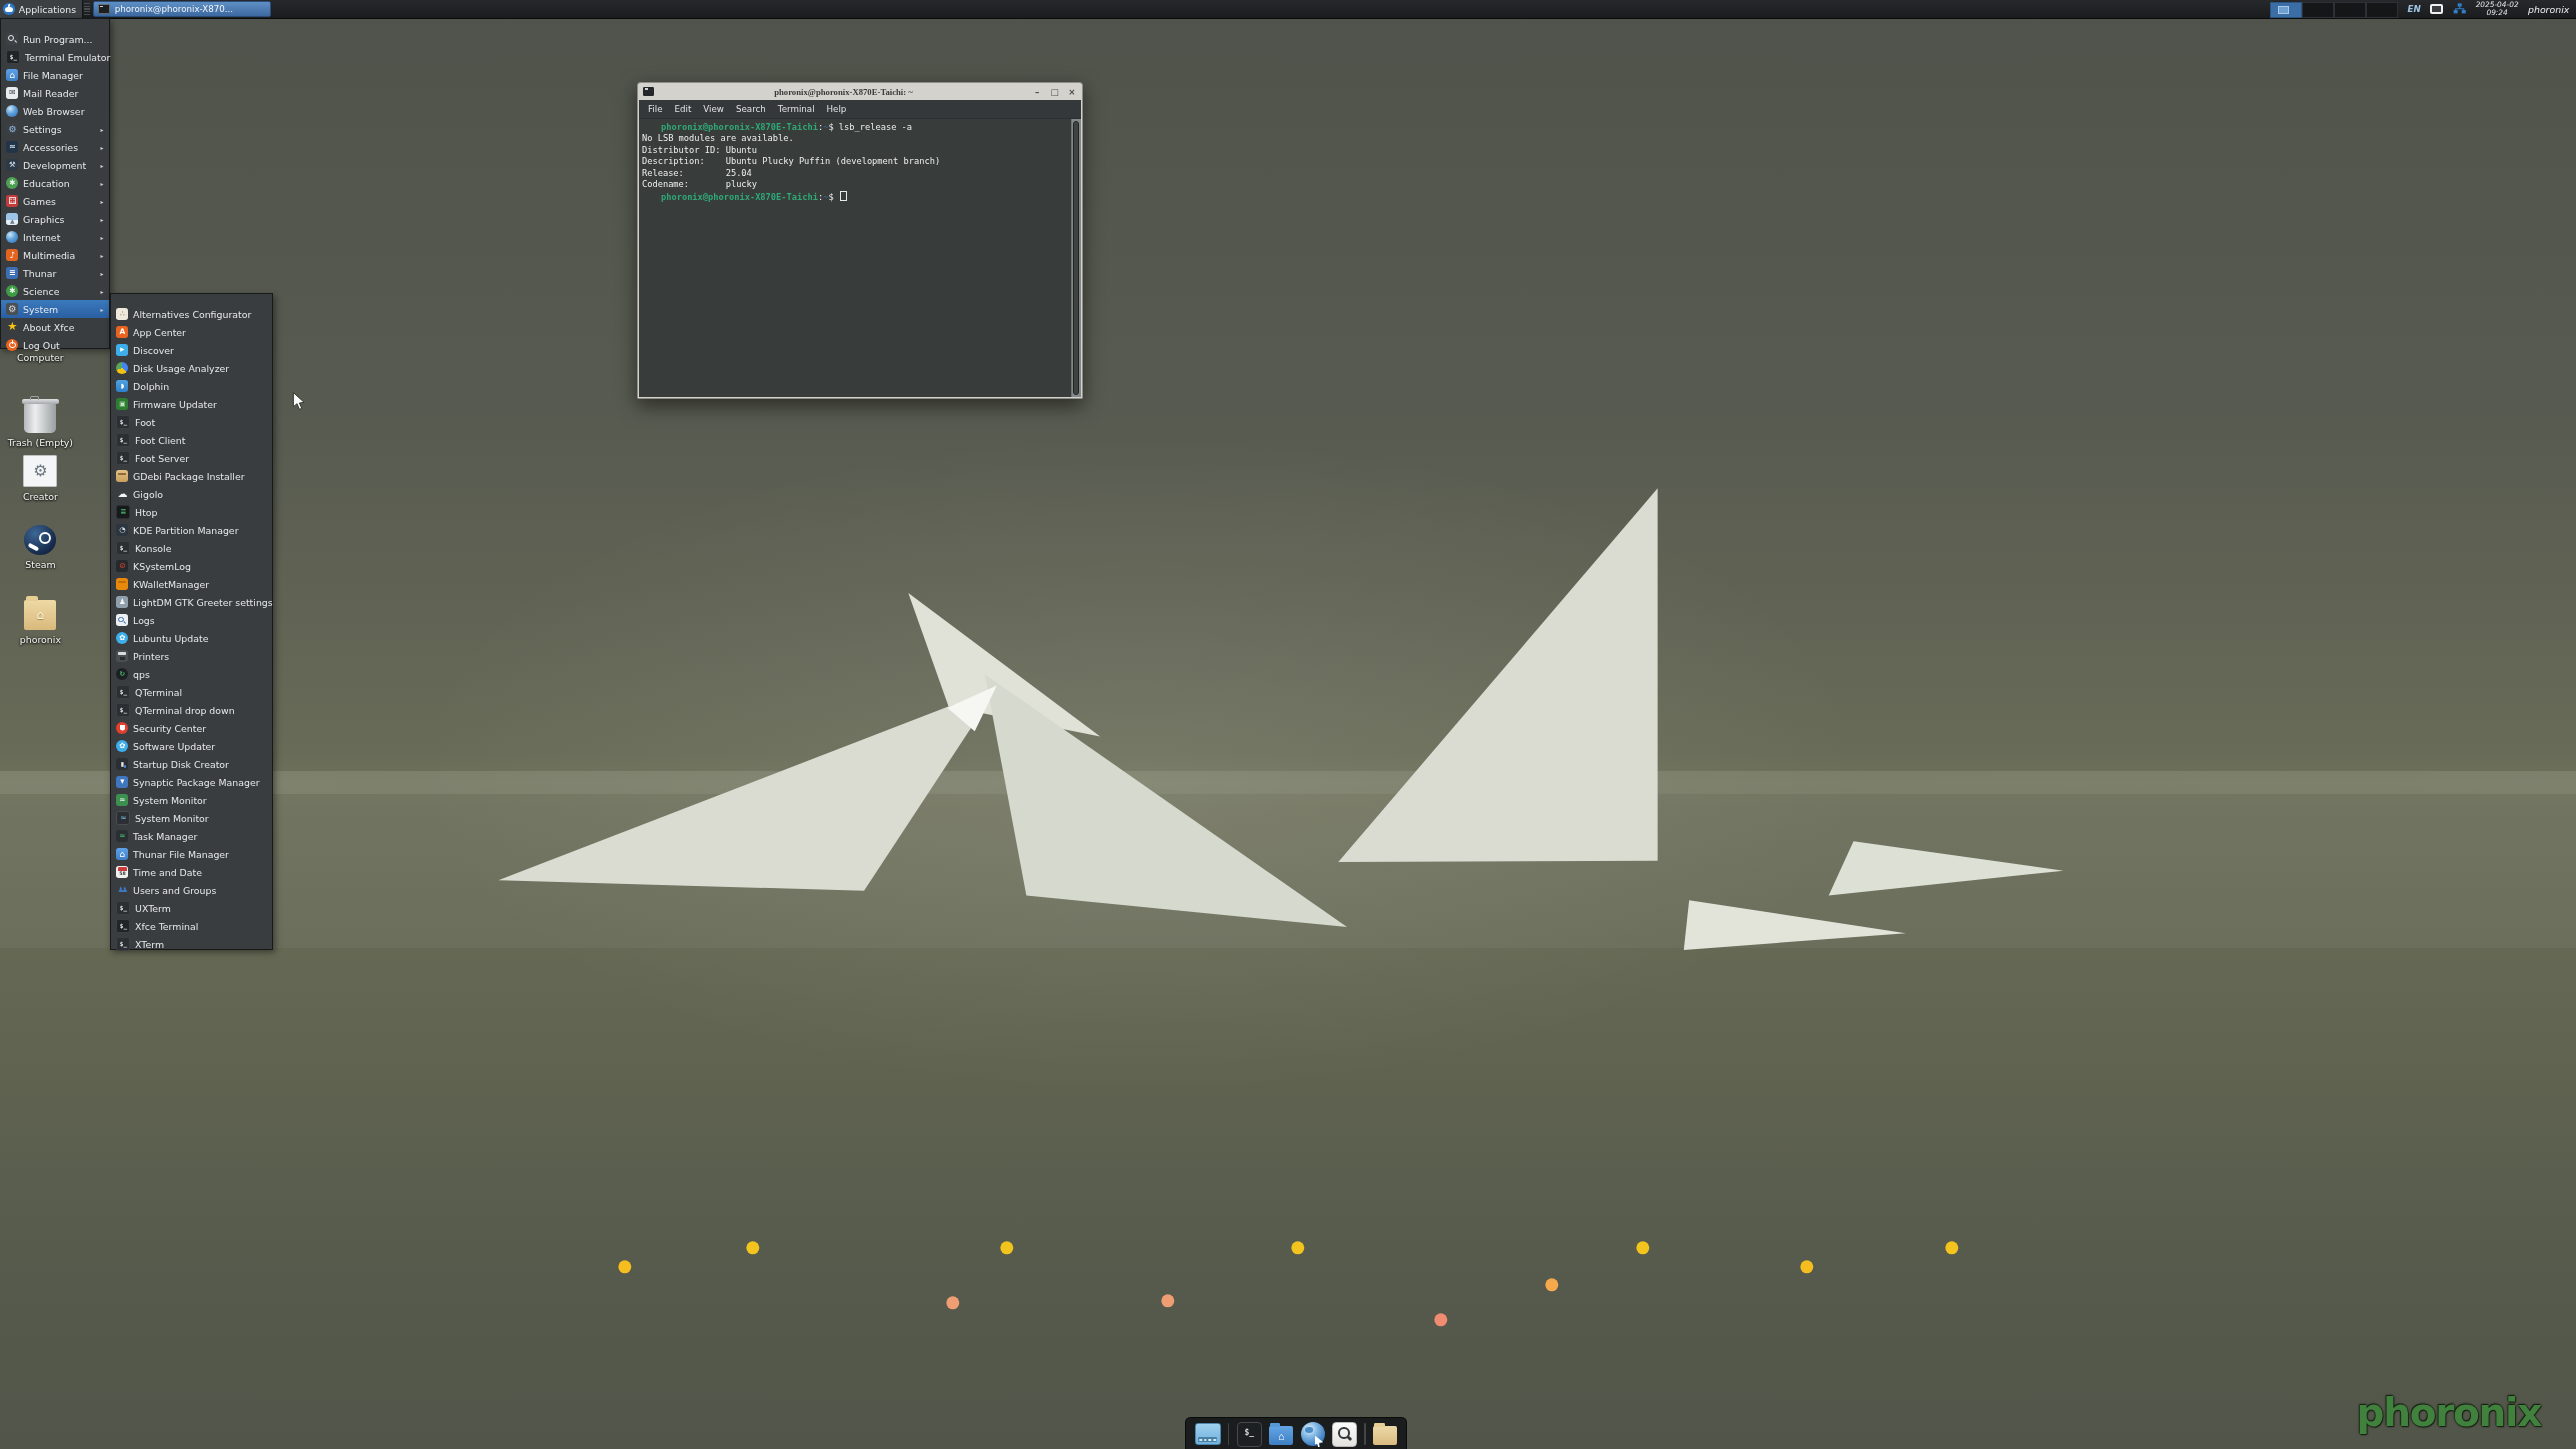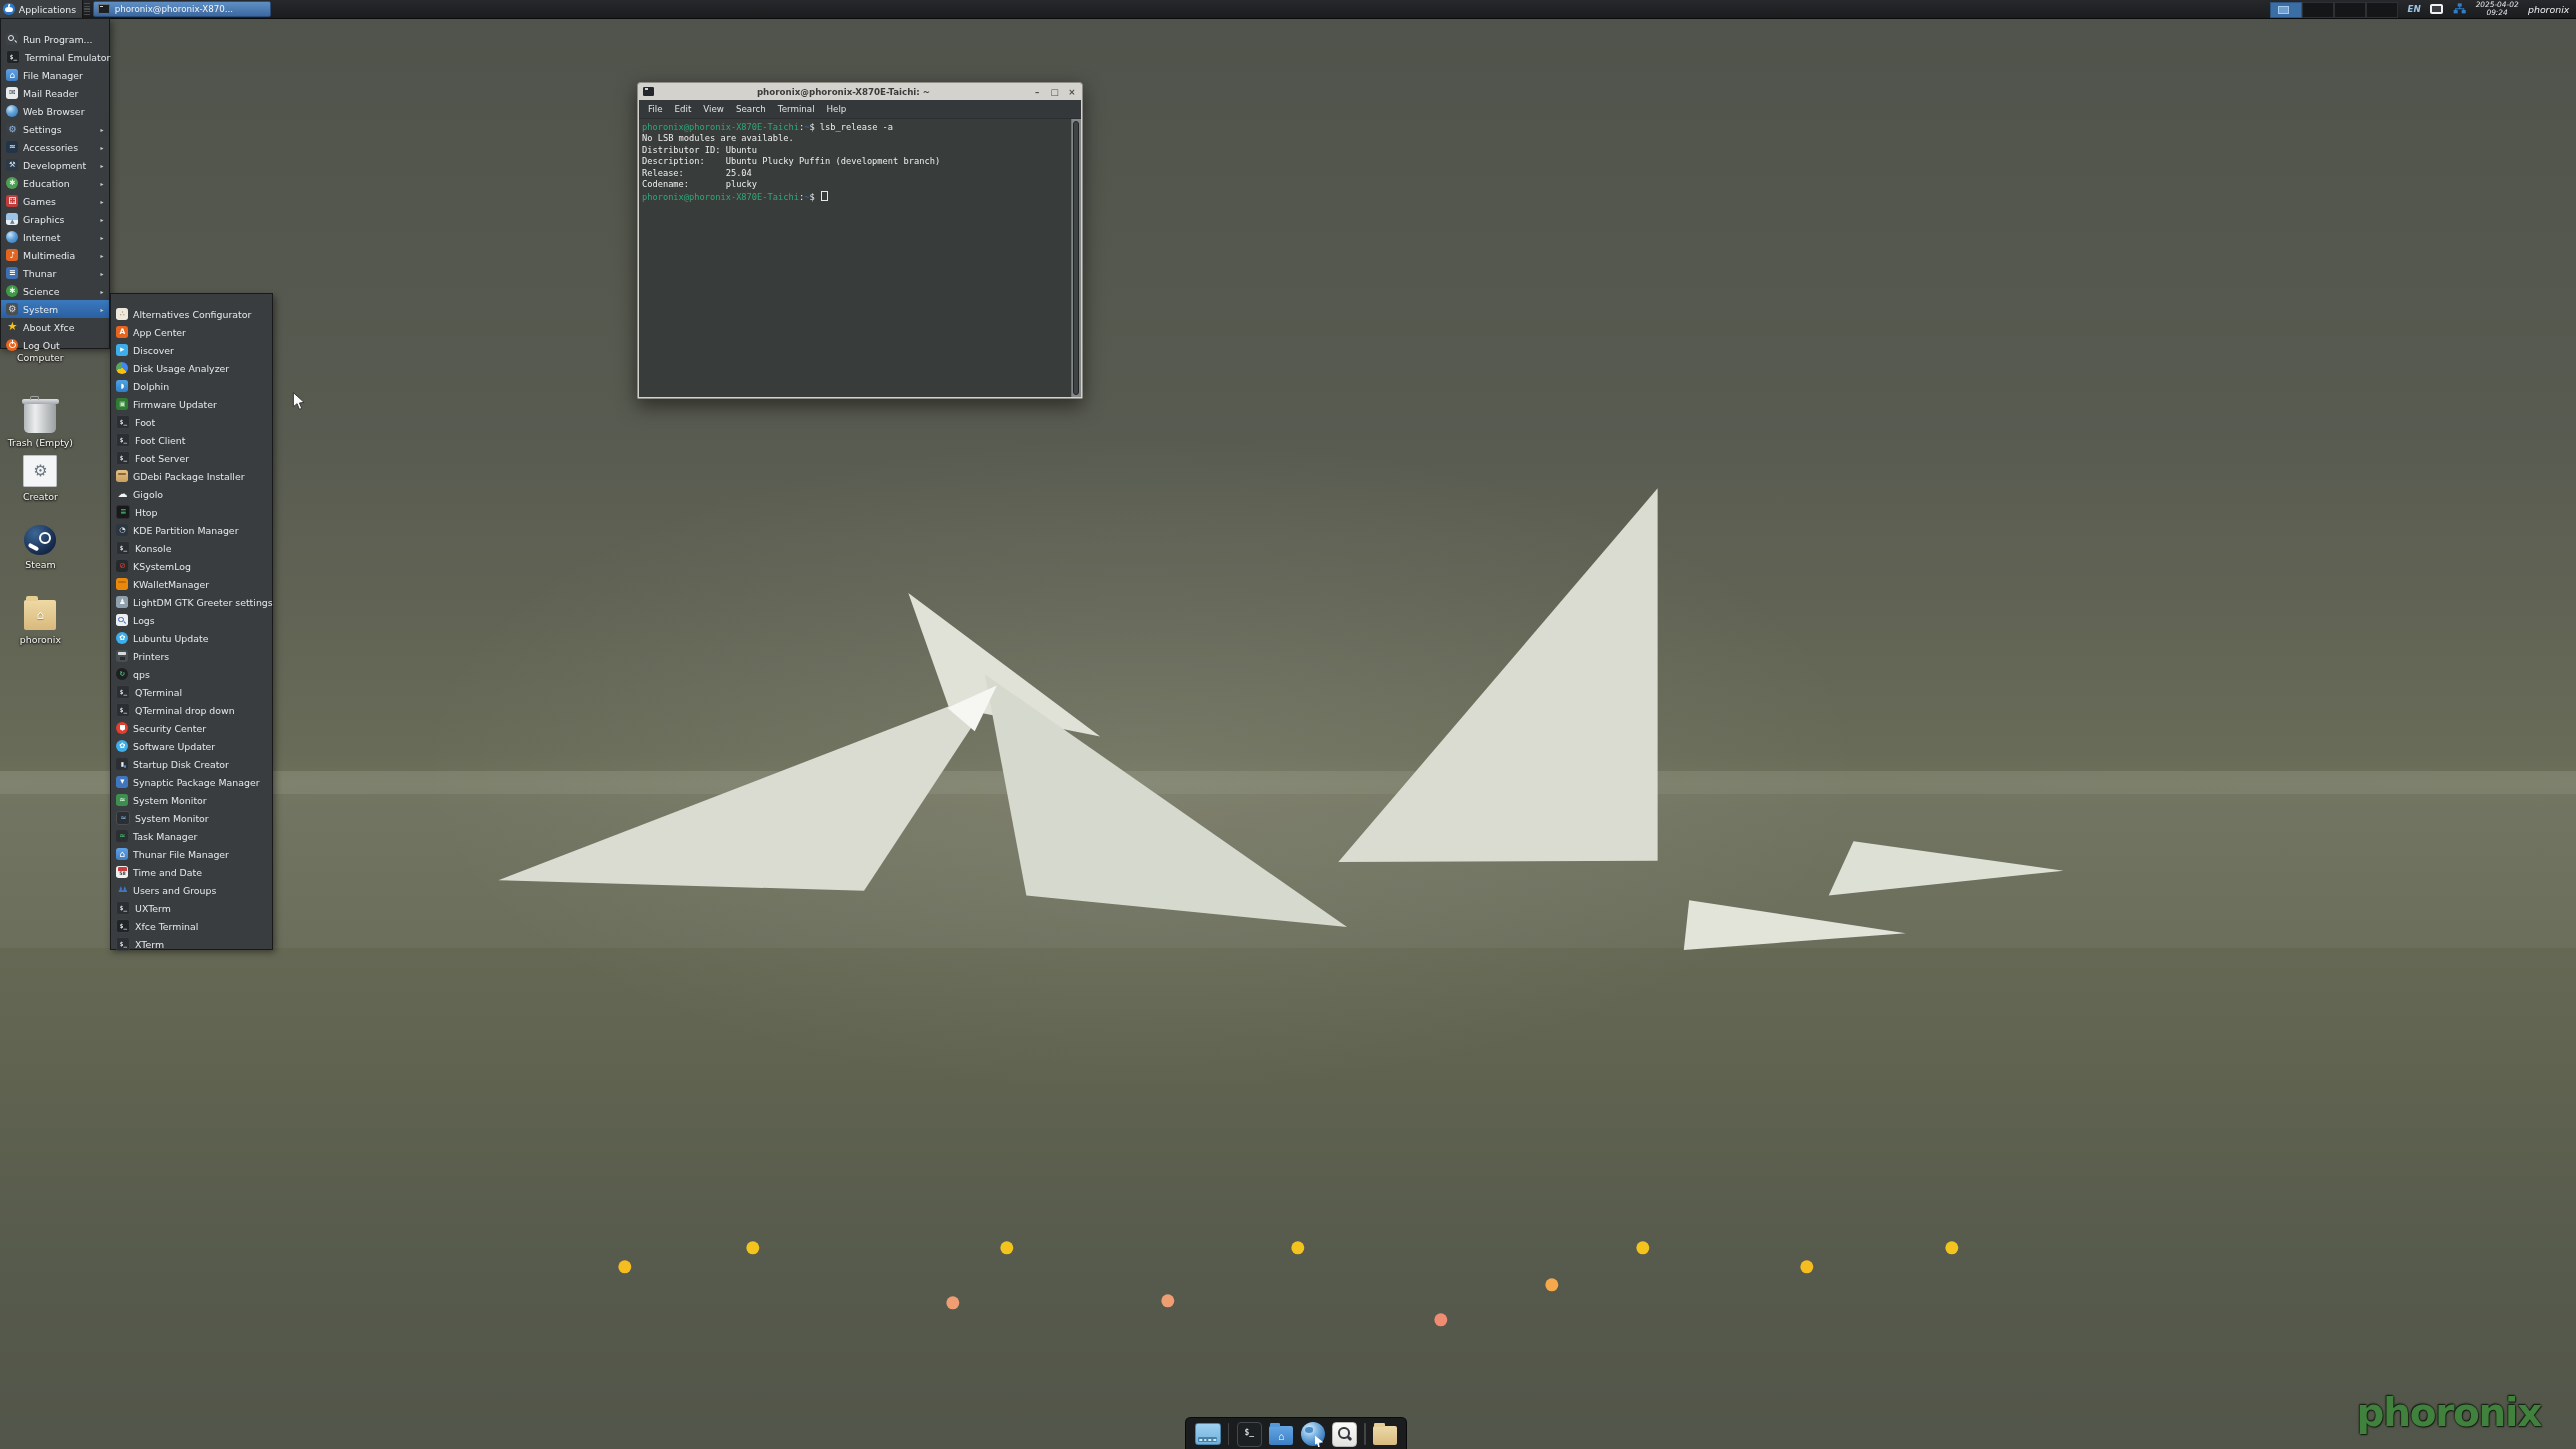--- a/index.html
+++ b/index.html
@@ -166,29 +166,29 @@
   .i-users{background:transparent;}
   .i-users::before{content:"\265F\265F";color:#3f76bf;font-size:7.4px;letter-spacing:-2.7px;margin-left:-2px;}
 
   
   #term{position:absolute;left:637px;top:82px;width:446px;height:317px;z-index:4;
     background:#d4d2cd;border:0.7px solid #8f8d88;border-radius:3.4px 3.4px 1.3px 1.3px;
     box-shadow:0 6.7px 19px rgba(0,0,0,.5);display:flex;flex-direction:column;box-sizing:border-box;}
   #titlebar{height:17.4px;position:relative;display:flex;align-items:center;padding:0 5.4px;}
   #title-icon{width:10.7px;height:9.4px;background:#23262a;border-radius:1.3px;position:relative;}
   #title-icon::before{content:"";position:absolute;left:1.3px;top:1.3px;width:3.4px;height:1.3px;background:#cfd2d4;}
-  #title-text{position:absolute;left:27px;right:60px;text-align:center;font-size:8.7px;font-weight:bold;color:#3b3b3b;white-space:nowrap;}
+  #title-text{position:absolute;left:27px;right:60px;text-align:center;font-size:8.7px;font-weight:bold;color:#3b3b3b;white-space:nowrap;font-family:Liberation Serif, serif;}
   #controls{margin-left:auto;display:flex;gap:8px;}
   #controls span{font-size:8.7px;font-weight:bold;color:#4a4c4e;width:9.4px;text-align:center;}
   #term-body{flex:1;margin:0 1.3px 1.3px;background:#383c3a;display:flex;flex-direction:column;min-height:0;}
   #menubar{height:18px;background:#35383a;border-bottom:0.7px solid #2c2f31;display:flex;align-items:center;padding:0 2.7px;}
   .tm{padding:0 6px;font-size:8.7px;color:#e0e3e5;}
   #term-content{flex:1;display:flex;min-height:0;}
   #term-pre{flex:1;margin:0;padding:2.7px 1.3px 0 2.7px;font:8.7px/11.4px "DejaVu Sans Mono","Liberation Mono",monospace;color:#edefed;white-space:pre;overflow:hidden;}
-  .pu{color:#2fa878;font-weight:normal;}
+  .pu{color:#2fa878;font-weight:bold;margin-left:19px;}
   .pp{color:#39608f;font-weight:bold;}
   #cursor{display:inline-block;width:4.7px;height:8.7px;border:0.7px solid #e9ebe9;vertical-align:-1.3px;margin-left:1.3px;}
   #term-scroll{width:8.7px;background:#84888a;border-left:0.7px solid #6f7375;position:relative;}
   #term-thumb{position:absolute;left:1.3px;right:1.3px;top:1.3px;bottom:1.3px;border:1.3px solid #212624;border-radius:4px;background:#3f4341;}
 
   
   #dock{position:absolute;left:1185px;top:1417px;height:32px;z-index:3;display:flex;align-items:center;gap:7.4px;
     padding:0 8.7px;background:rgba(22,24,26,.92);border:0.7px solid rgba(0,0,0,.6);border-bottom:none;border-radius:5.4px 5.4px 0 0;}
   .dock-item{background:none;border:none;padding:0;}
   .dock-sep{width:1.3px;height:21.5px;background:rgba(255,255,255,.18);border-radius:0.7px;}

